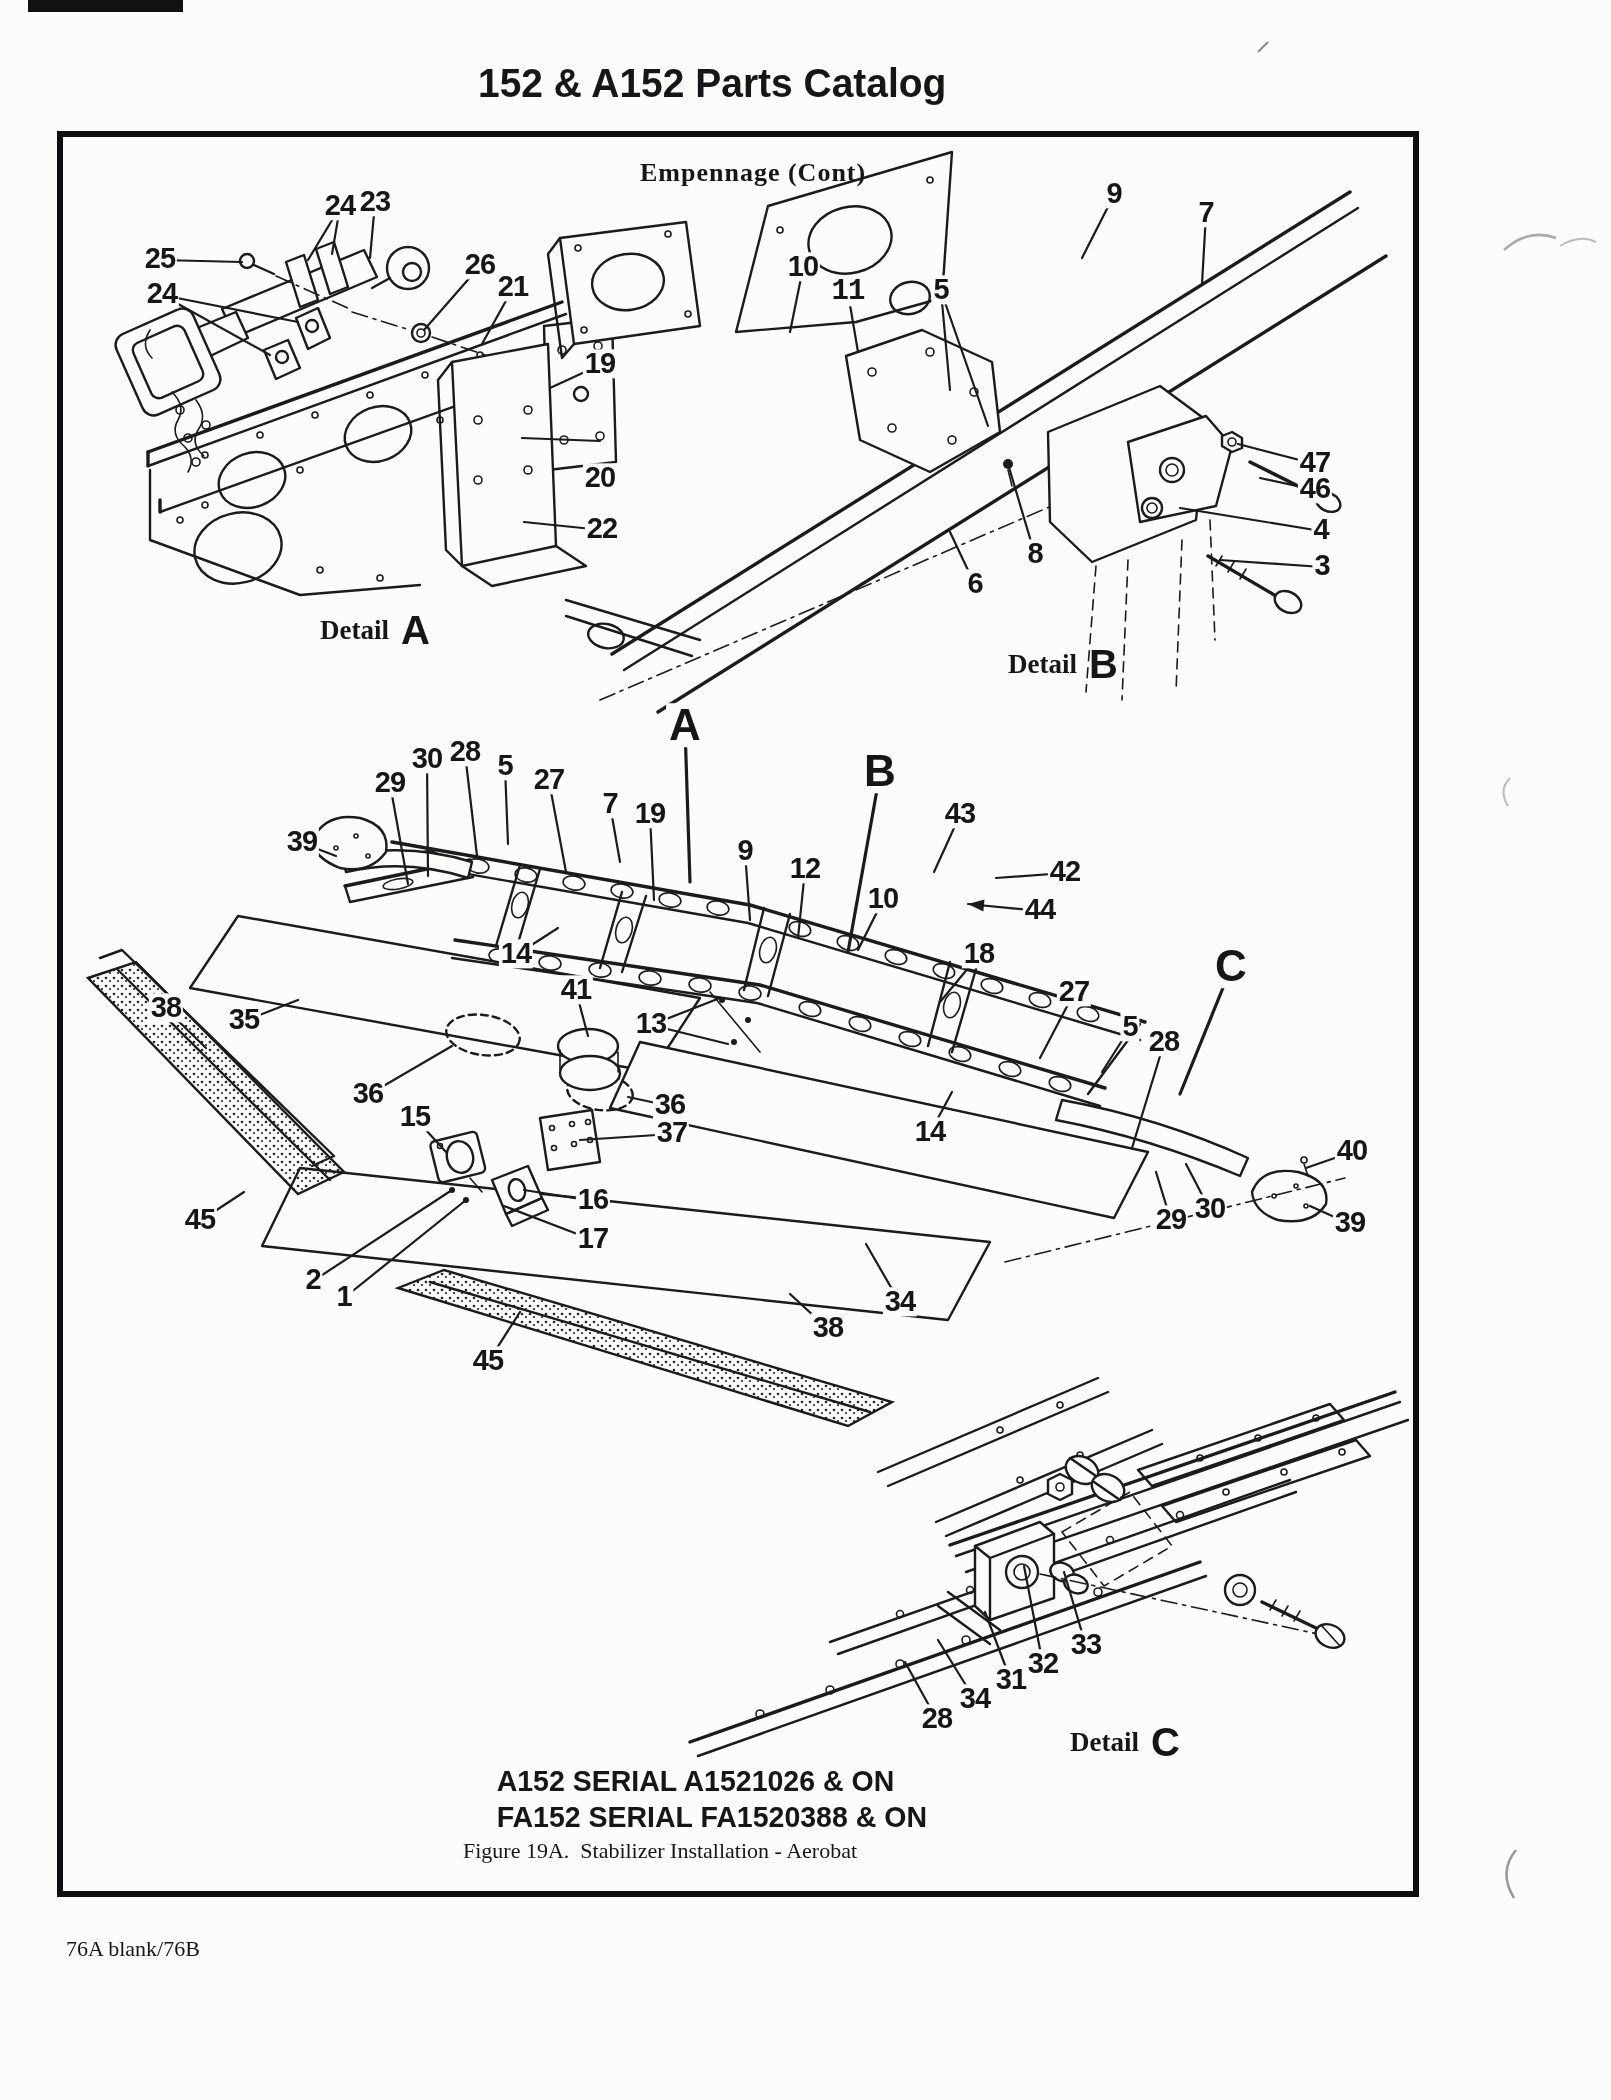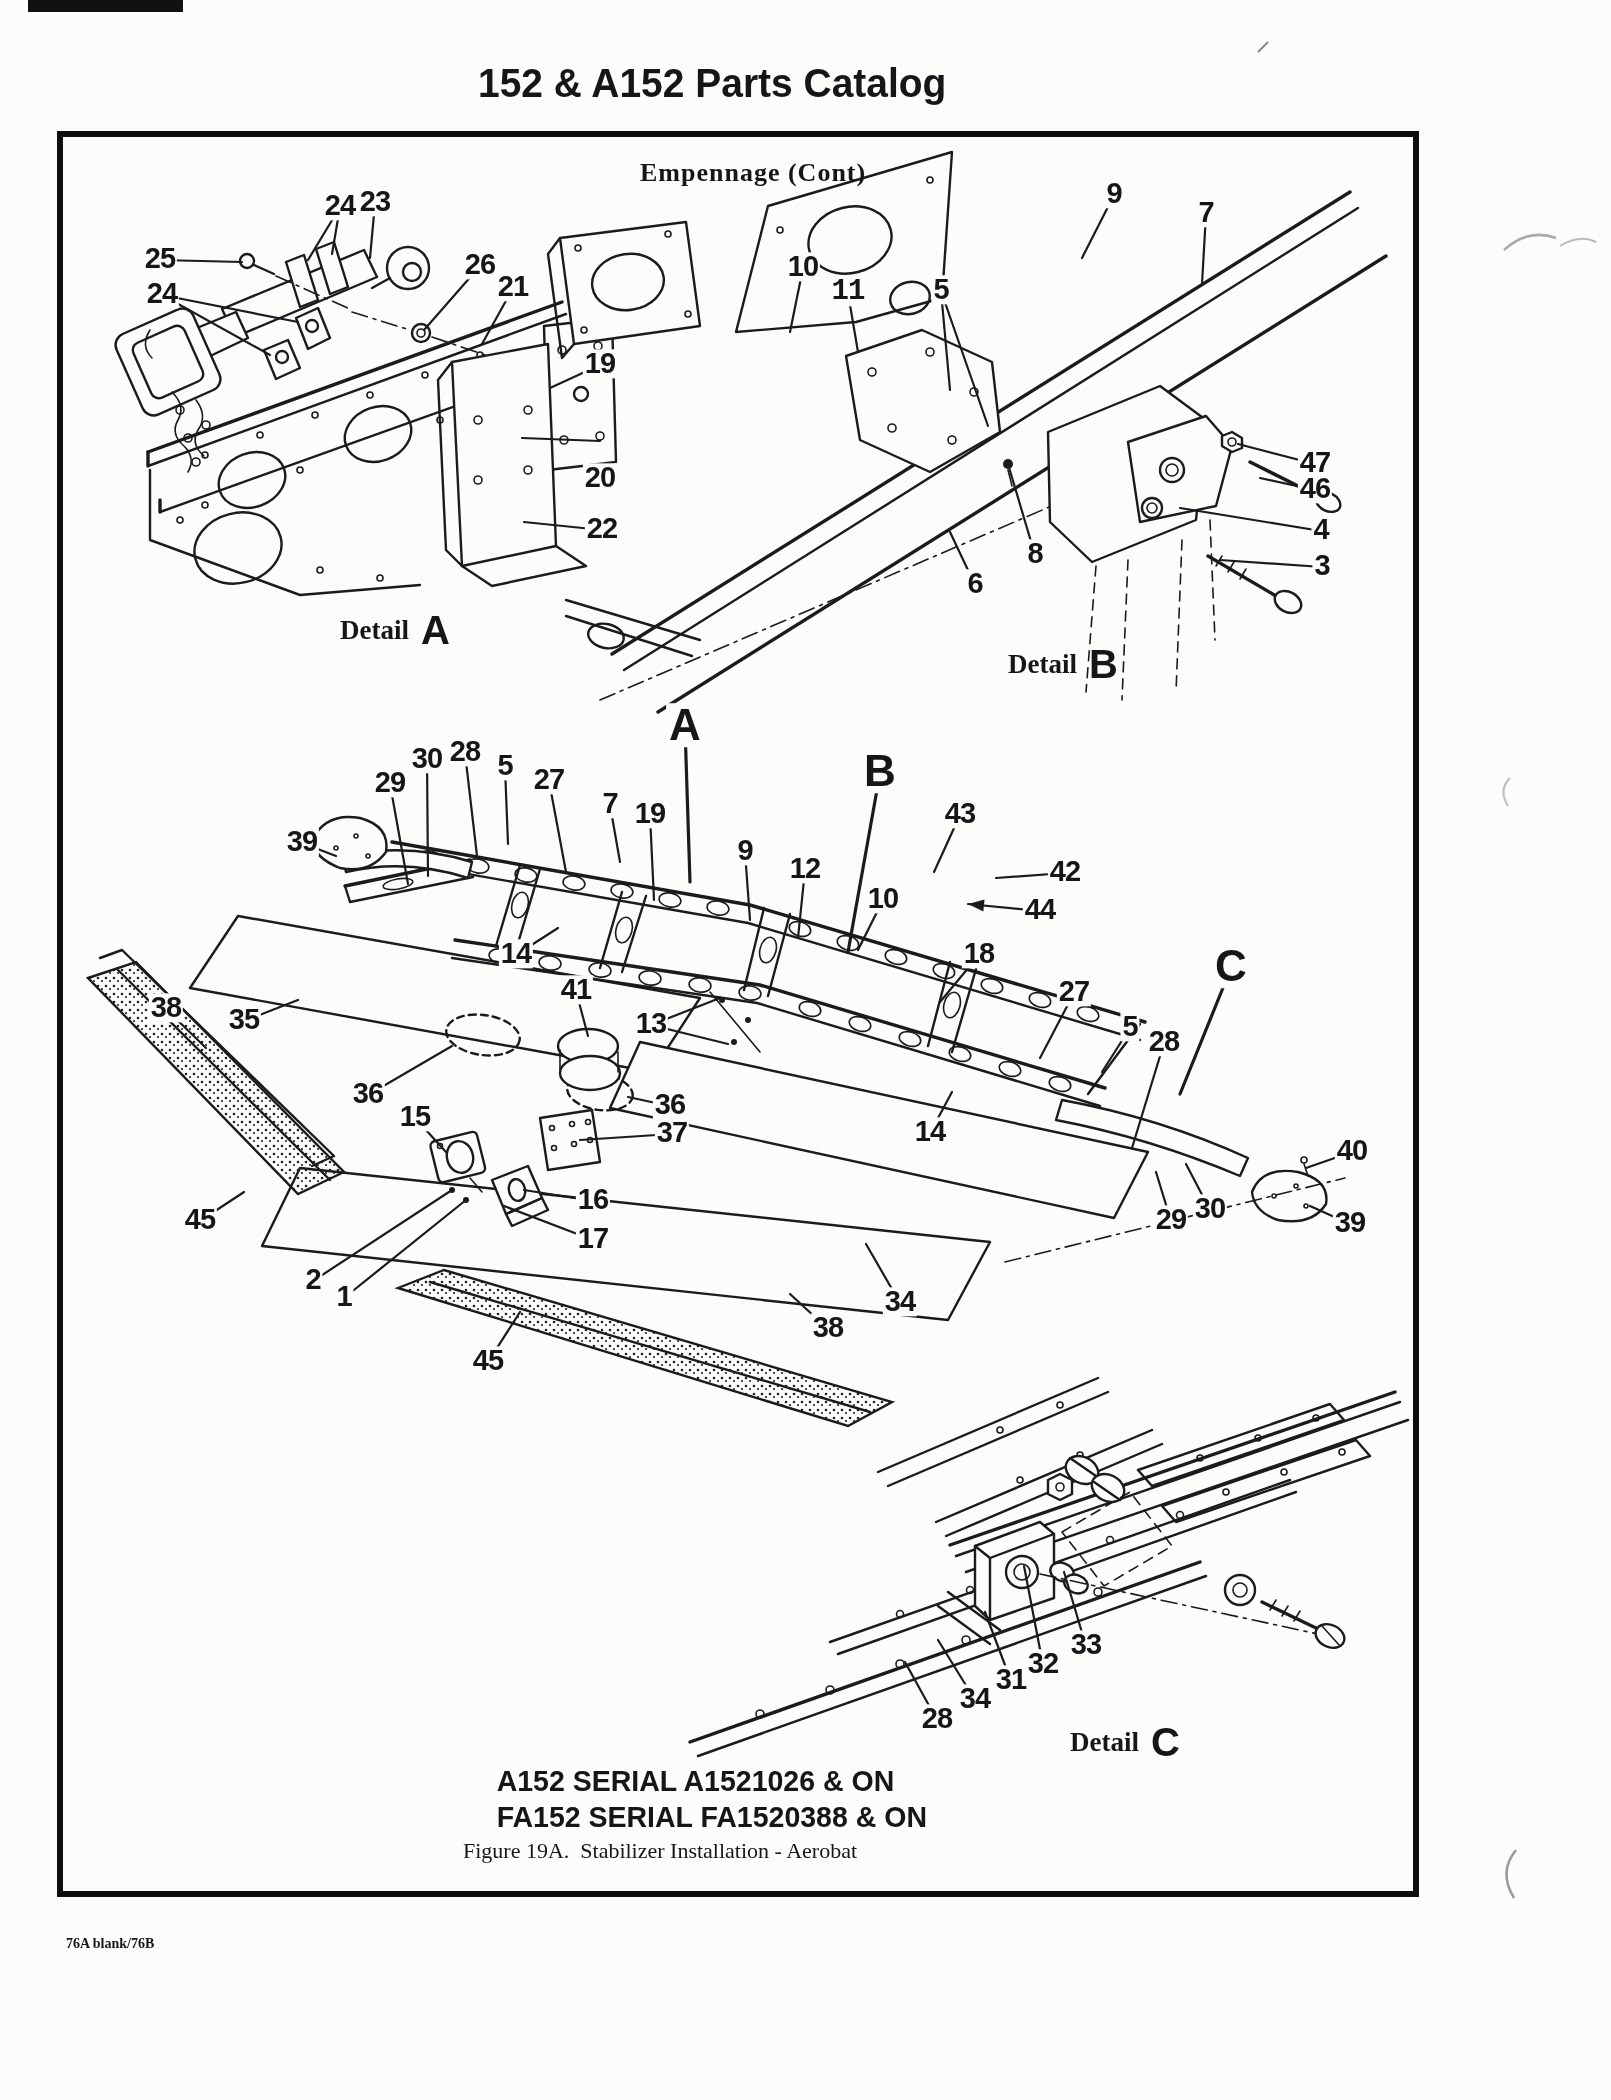--- a/index.html
+++ b/index.html
@@ -8,21 +8,21 @@
   #frame{position:absolute;left:57px;top:131px;width:1350px;height:1754px;border:6px solid #0e0e0e;z-index:0;}
   .page-title{position:absolute;left:478px;top:60px;font-weight:bold;font-size:41px;white-space:nowrap;
               transform:scaleX(.95);transform-origin:left;letter-spacing:0;}
   .section-heading{position:absolute;left:640px;top:158px;font-family:"Liberation Serif",serif;
                    font-weight:bold;font-size:26px;letter-spacing:1px;z-index:3;}
   .serial-note{position:absolute;left:488px;top:1763px;width:345px;text-align:center;font-weight:bold;
                font-size:30px;line-height:36px;white-space:nowrap;transform:scaleX(.95);transform-origin:center;z-index:3;}
   .figure-caption{position:absolute;left:404px;top:1838px;width:512px;text-align:center;
                   font-family:"Liberation Serif",serif;font-weight:normal;font-size:22px;white-space:pre;z-index:3;}
   .page-footer{position:absolute;left:66px;top:1936px;font-family:"Liberation Serif",serif;
-               font-weight:bold;font-size:14px;z-index:3;}
+               font-weight:normal;font-size:22px;z-index:3;}
   .callout{position:absolute;transform:translate(-50%,-54%);font-weight:bold;font-size:29px;
            letter-spacing:-1px;background:#fcfcfa;padding:0 2px;line-height:1;z-index:3;}
   .marker{position:absolute;transform:translate(-50%,-54%);font-weight:bold;font-size:44px;
           background:#fcfcfa;padding:0 3px;line-height:1;z-index:3;}
   .detail-label{position:absolute;z-index:3;white-space:nowrap;}
   .detail-label .word{font-family:"Liberation Serif",serif;font-weight:bold;font-size:27px;}
   .detail-label .letter{font-family:"Liberation Sans",sans-serif;font-weight:bold;font-size:40px;
                         margin-left:12px;vertical-align:-5px;}
   #diagram{position:absolute;left:0;top:0;width:1611px;height:2100px;z-index:1;}
   #diagram .ln{fill:none;stroke:#1b1b1b;stroke-width:2.4;stroke-linecap:round;stroke-linejoin:round;}
@@ -465,16 +465,16 @@
     <div class="callout" style="left: 1352px; top: 1152px;">40</div>
     <div class="callout" style="left: 1350px; top: 1224px;">39</div>
     <div class="callout" style="left: 937px; top: 1720px;">28</div>
     <div class="callout" style="left: 975px; top: 1700px;">34</div>
     <div class="callout" style="left: 1011px; top: 1681px;">31</div>
     <div class="callout" style="left: 1043px; top: 1665px;">32</div>
     <div class="callout" style="left: 1086px; top: 1646px;">33</div>
     <div class="marker" style="left: 685px; top: 727px;">A</div>
     <div class="marker" style="left: 880px; top: 773px;">B</div>
     <div class="marker" style="left: 1231px; top: 968px;">C</div>
-    <div class="detail-label" style="left: 320px; top: 608px; margin-left: 20px;"><span class="word">Detail</span><span class="letter">A</span></div>
+    <div class="detail-label" style="left: 320px; top: 608px;"><span class="word">Detail</span><span class="letter">A</span></div>
     <div class="detail-label" style="left: 1008px; top: 642px;"><span class="word">Detail</span><span class="letter">B</span></div>
     <div class="detail-label" style="left: 1070px; top: 1720px;"><span class="word">Detail</span><span class="letter">C</span></div>
   </div>
 
 </body></html>

